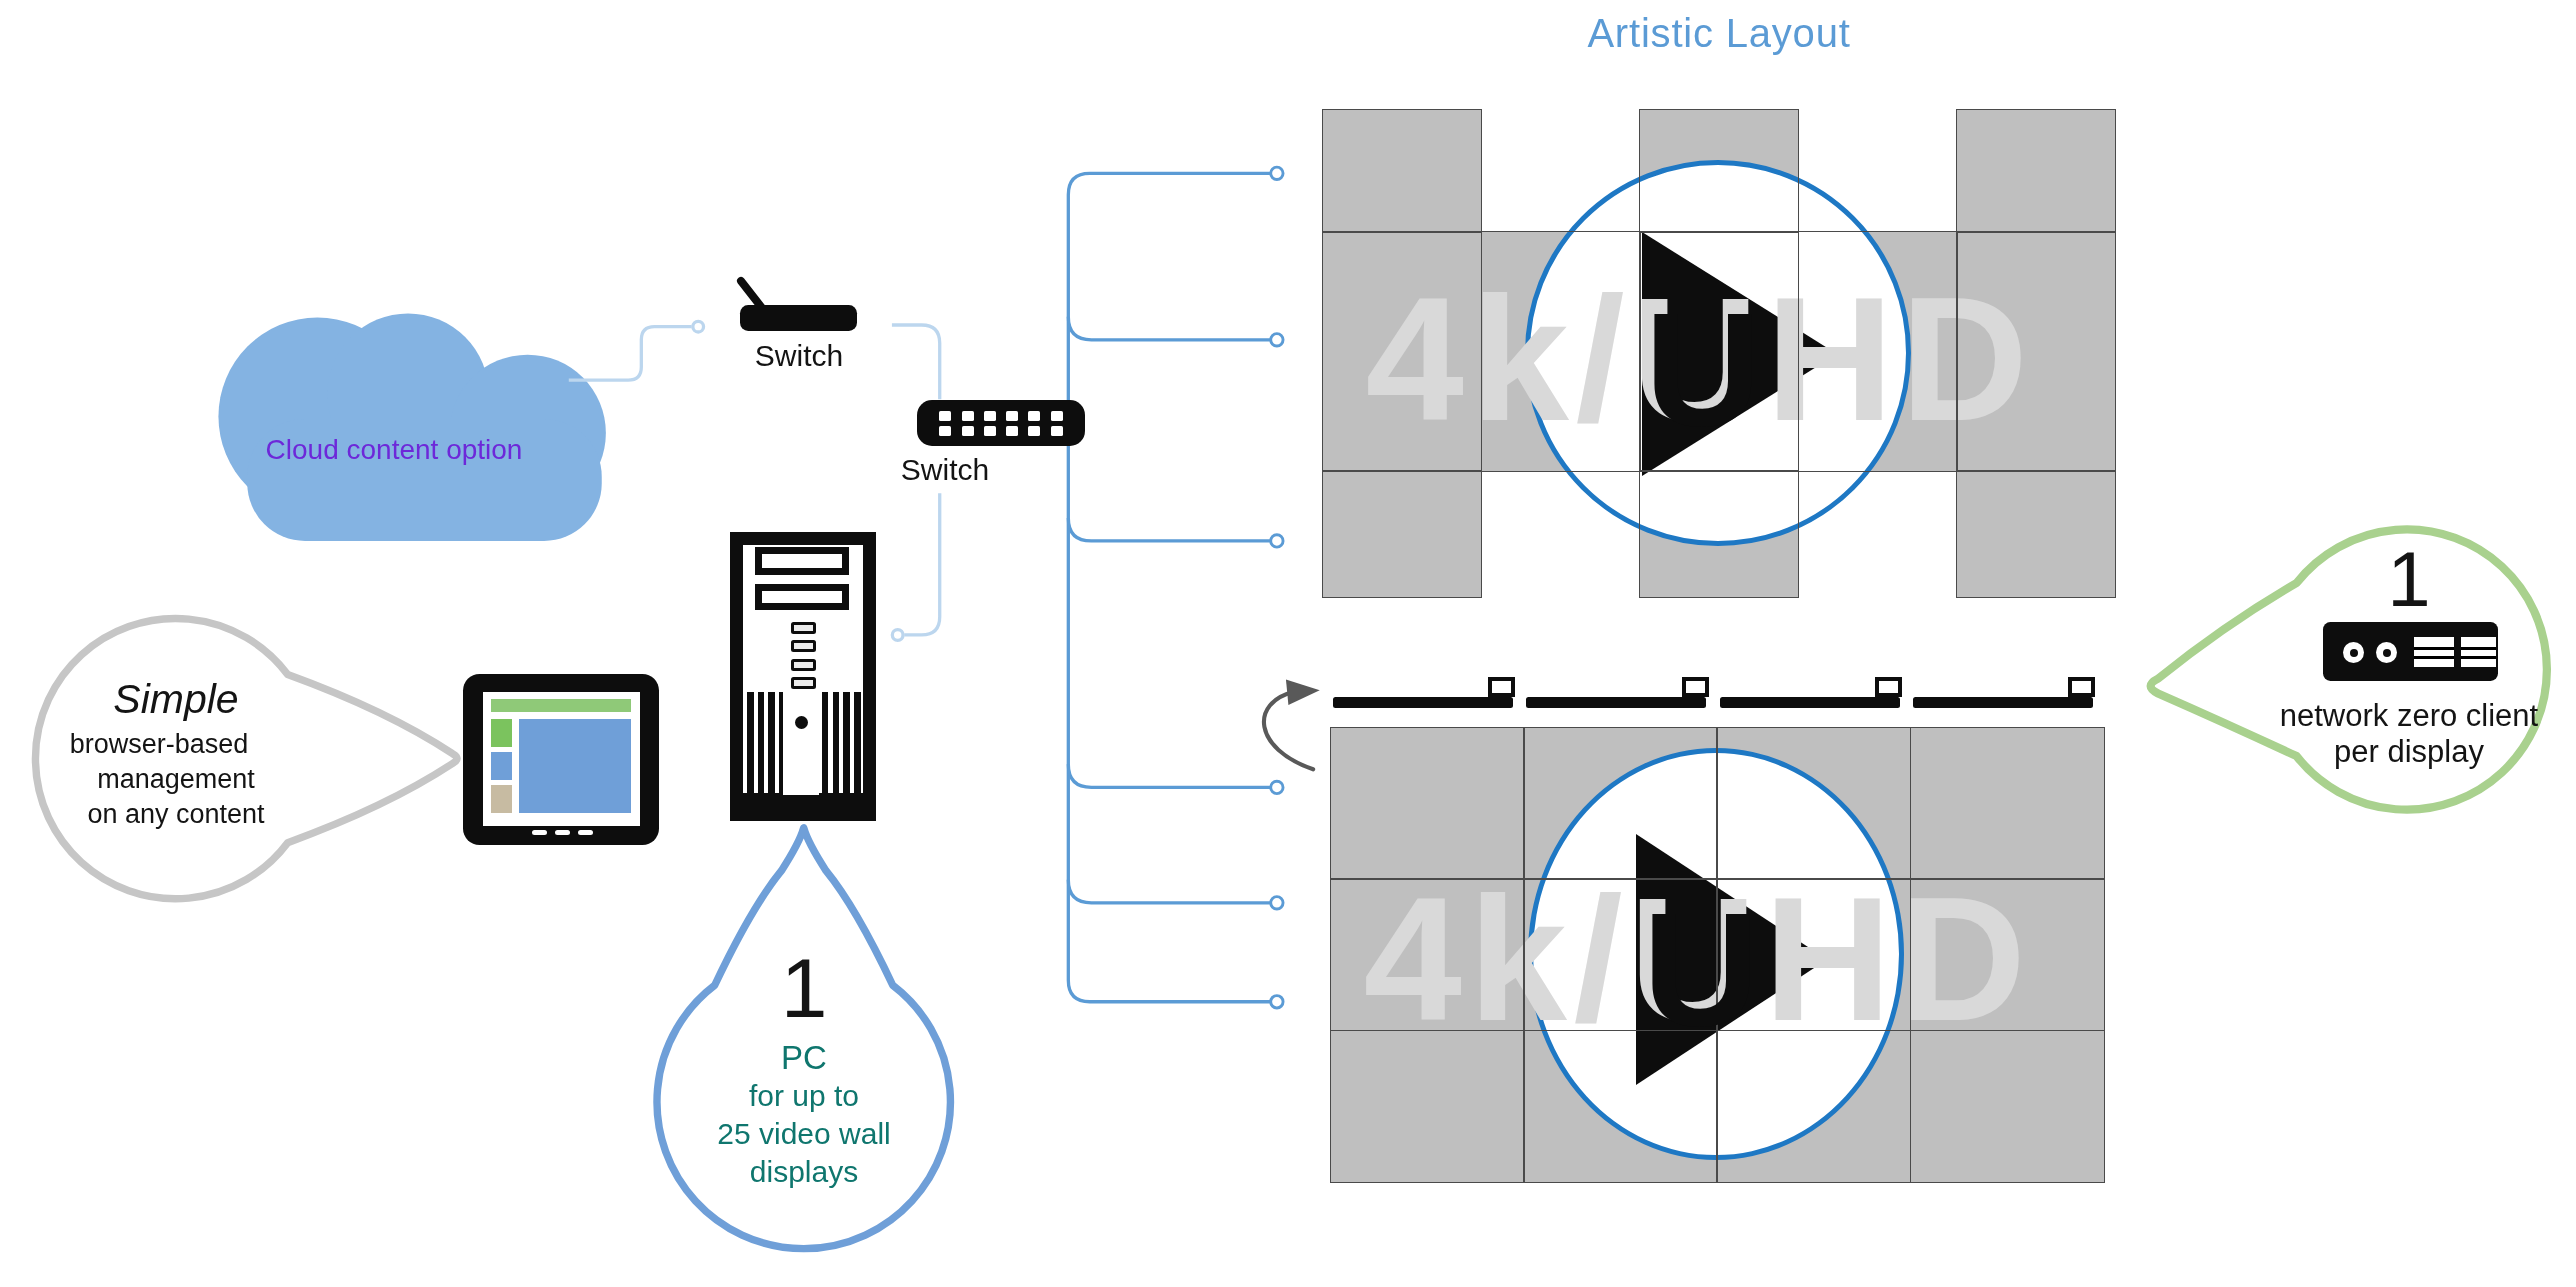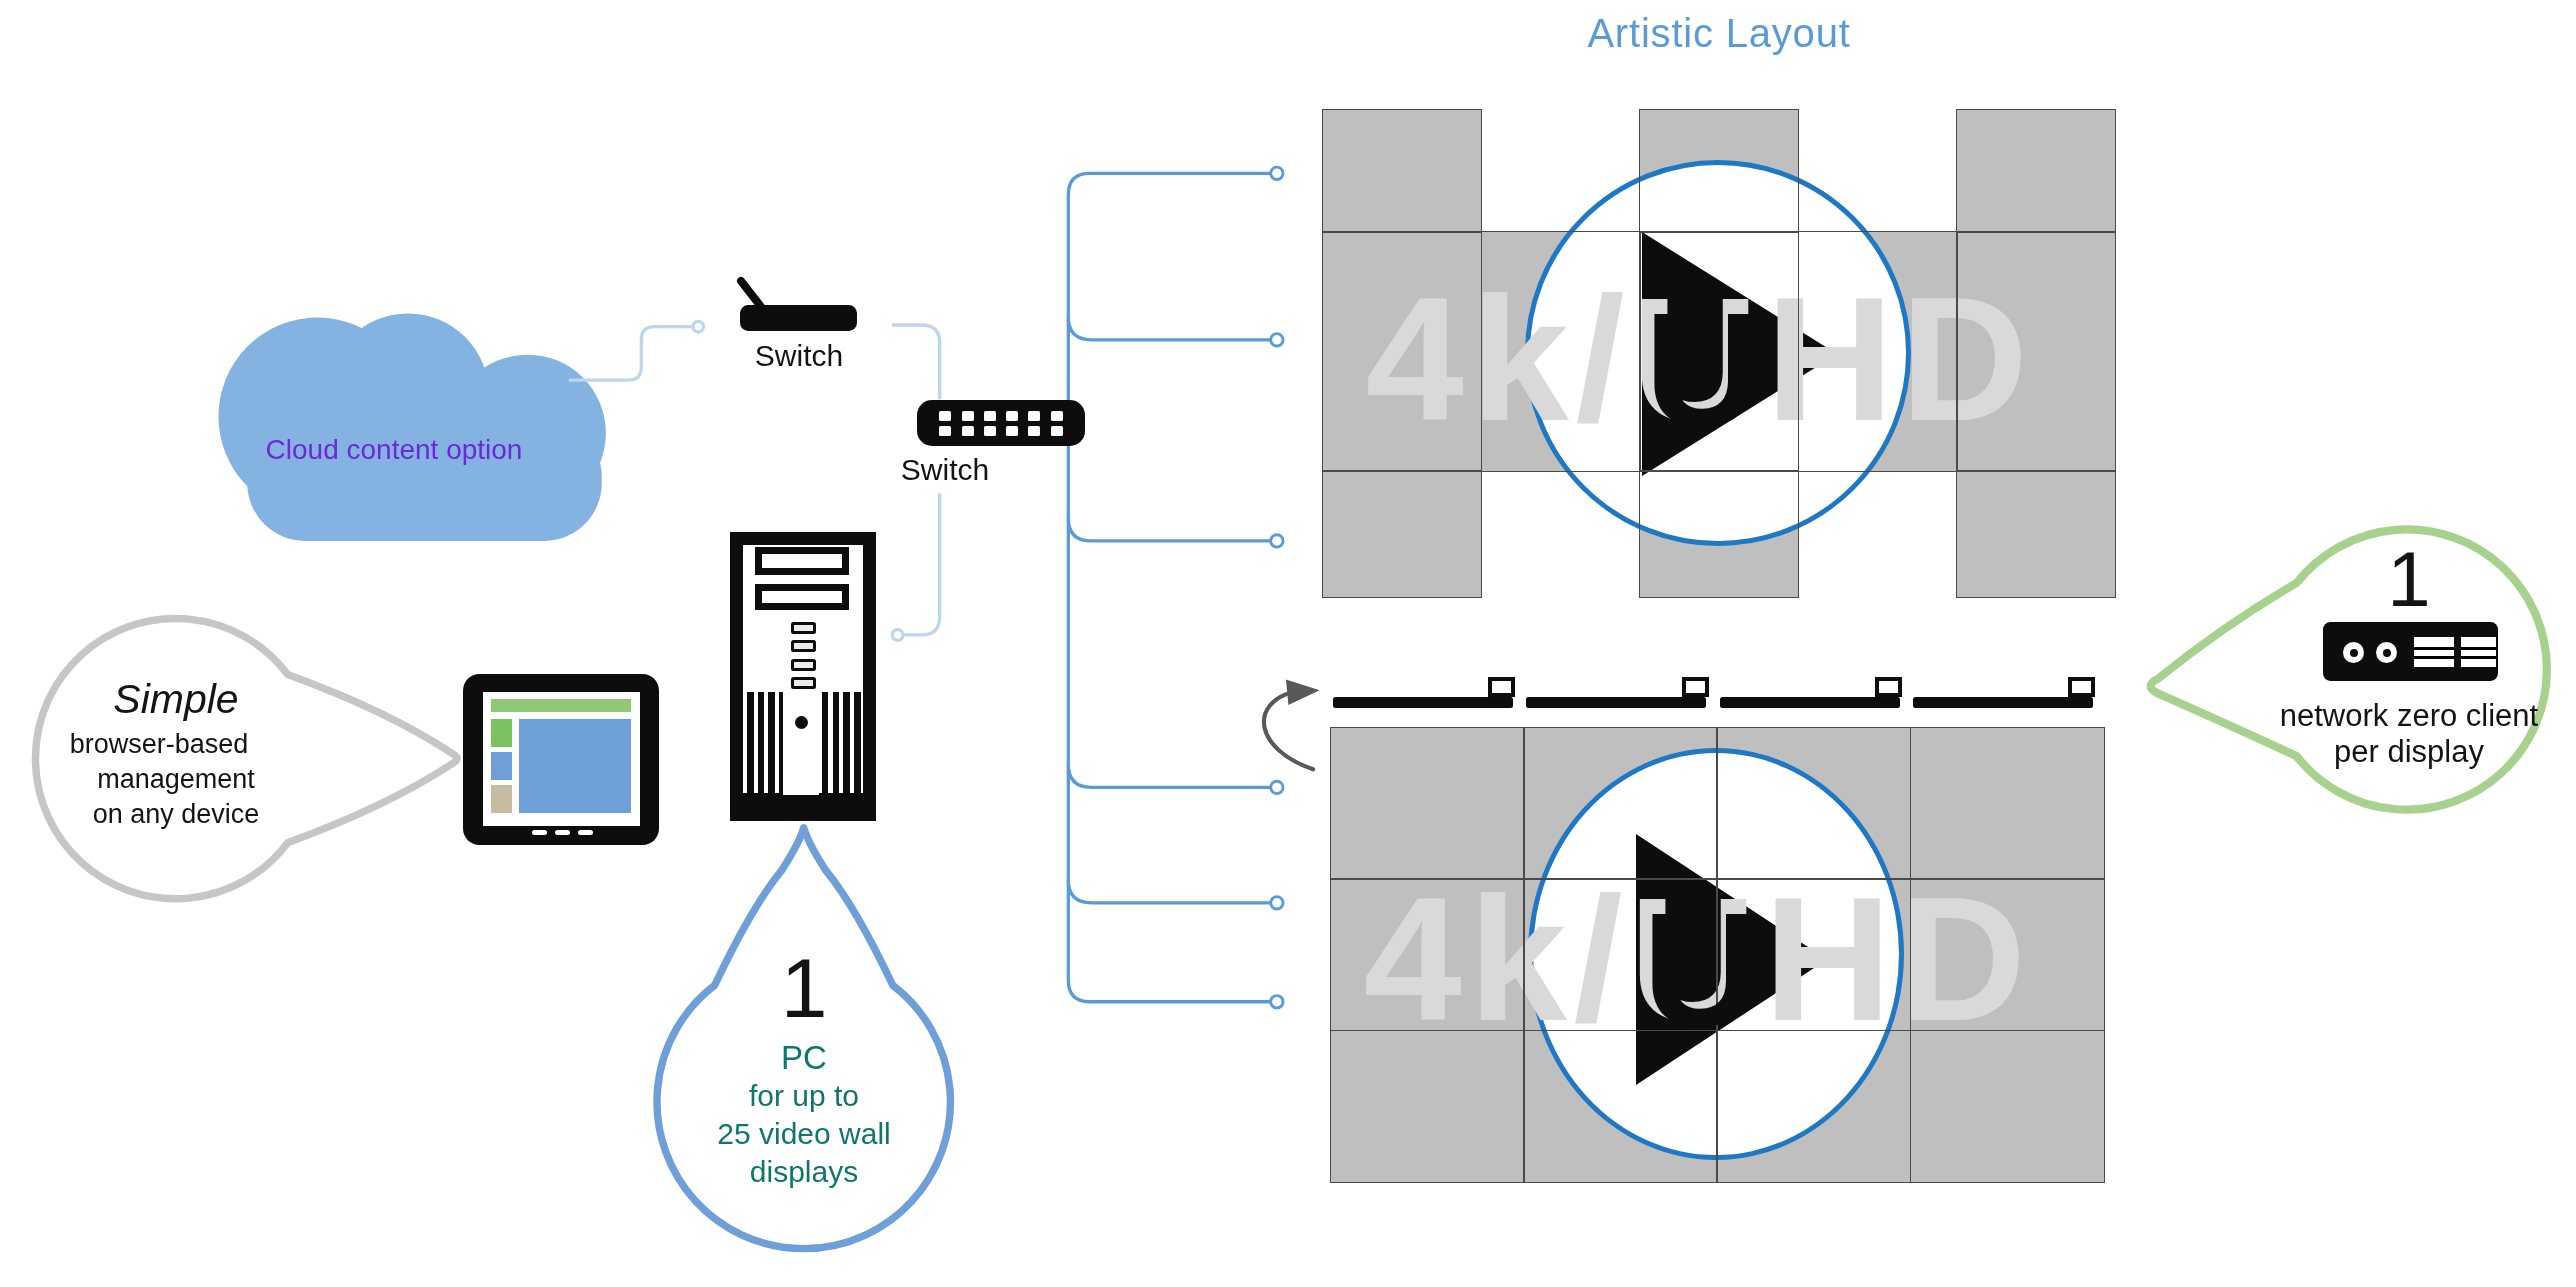--- a/index.html
+++ b/index.html
@@ -175,21 +175,21 @@
     <div class="abs tab-main"></div>
     <div class="tab-dash" style="left:532px;"></div>
     <div class="tab-dash" style="left:555px;"></div>
     <div class="tab-dash" style="left:578px;"></div>
   </div>
 
   <div>
     <div class="abs ctr txt bubble-title" style="left:176px;top:699px;font-style:italic;">Simple</div>
     <div class="abs ctr txt bubble-line" style="left:159px;top:744px;">browser-based</div>
     <div class="abs ctr txt bubble-line" style="left:176px;top:779px;">management</div>
-    <div class="abs ctr txt bubble-line" style="left:176px;top:814px;">on any device</div>
+    <div class="abs ctr txt bubble-line" style="left:176px;top:814px;">on any content</div>
   </div>
 
   <div>
     <div class="abs ctr txt balloon-number" style="left:804px;top:988px;">1</div>
     <div class="abs ctr txt balloon-line" style="left:804px;top:1058px;font-size:33px;">PC</div>
     <div class="abs ctr txt balloon-line" style="left:804px;top:1096px;">for up to</div>
     <div class="abs ctr txt balloon-line" style="left:804px;top:1134px;">25 video wall</div>
     <div class="abs ctr txt balloon-line" style="left:804px;top:1172px;">displays</div>
   </div>
 

